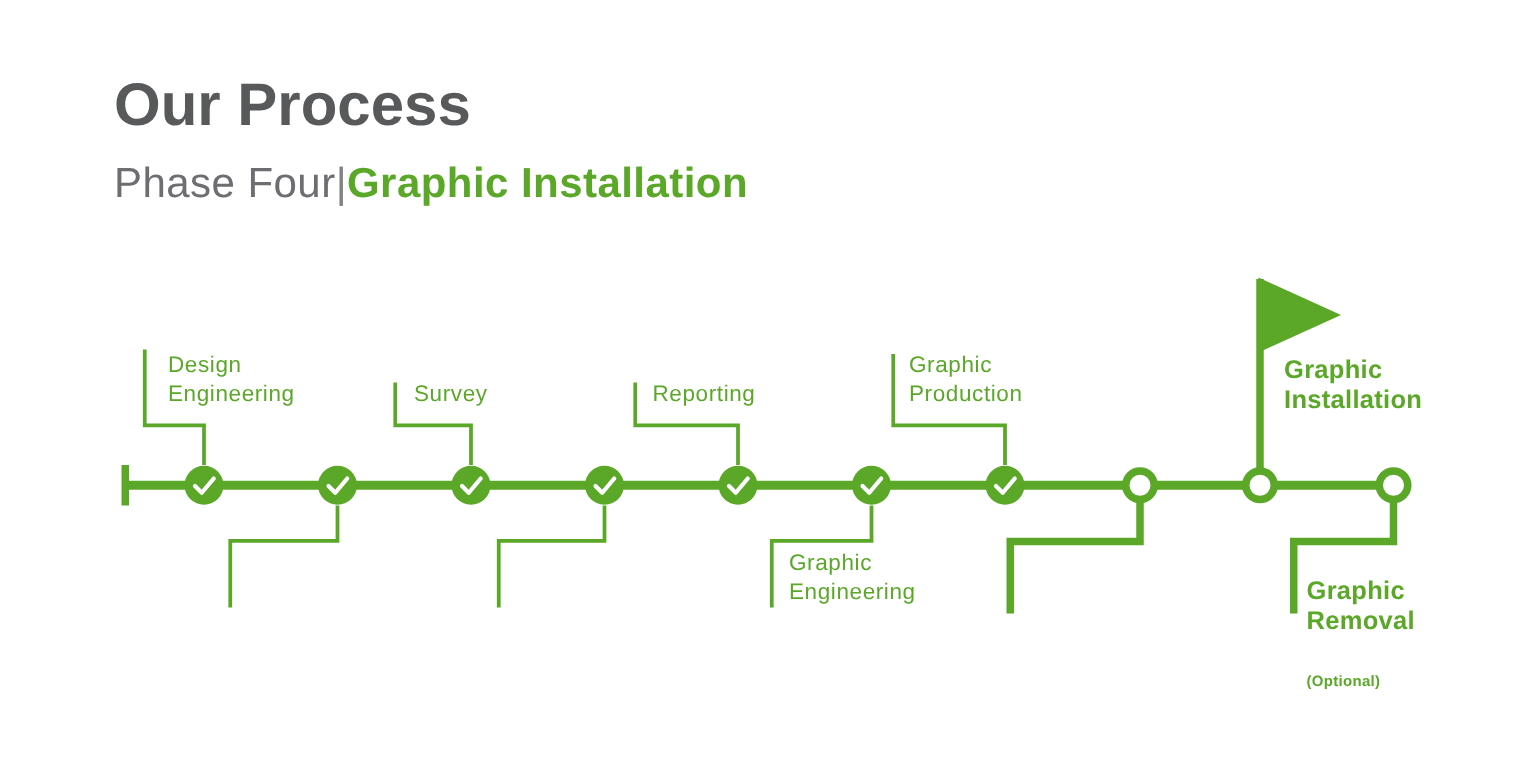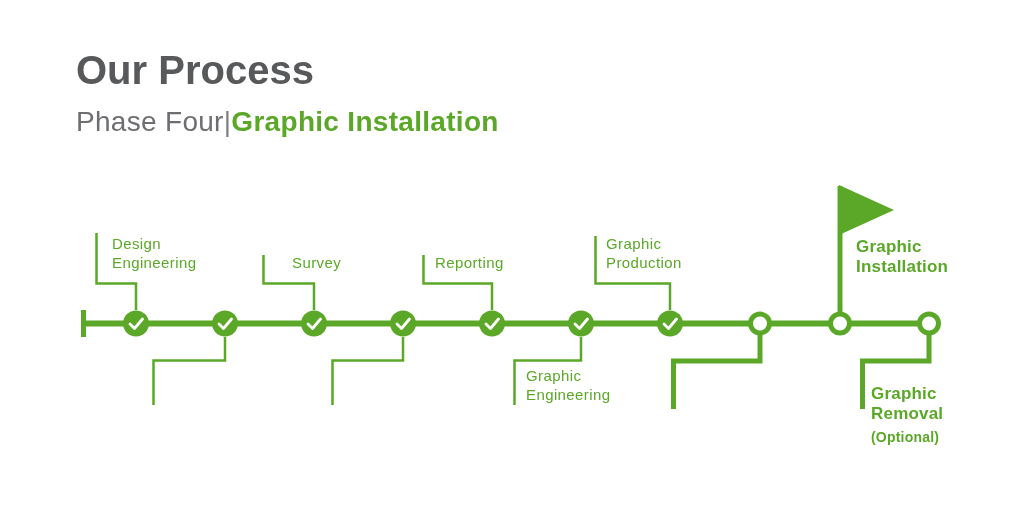--- a/index.html
+++ b/index.html
@@ -41,21 +41,21 @@
     position:absolute;
     color:var(--green);
     font-size:15px;line-height:19px;letter-spacing:0.4px;
     white-space:pre-line;
   }
   .label.top{bottom:240px;margin-top:29px;}
   .label.bot{top:366px;}
   .label.emph{font-weight:700;font-size:17px;line-height:20px;letter-spacing:0.2px;}
   .label.emph.top{bottom:235px;}
   .label.emph.bot{top:364px;}
-  .sublabel{display:block;font-size:14px;font-weight:700;letter-spacing:0.2px;margin-top:3px;}
+  .sublabel{display:block;font-size:10px;font-weight:700;letter-spacing:0.2px;margin-top:21px;}
 </style>
 </head>
 <body>
 
 <div class="canvas">
 
   <h1 class="title">Our Process</h1>
 
   <div class="subtitle">
     <span>Phase Four</span>
@@ -111,21 +111,21 @@
         <polyline class="check" points="-6,0.5 -1.5,5 6.5,-4.5"></polyline>
     </g>
 
     <circle class="open" cx="760" cy="323.5" r="9.5"></circle>
     <circle class="open" cx="840" cy="323.5" r="9.5"></circle>
     <circle class="open" cx="929" cy="323.5" r="9.5"></circle>
   </svg>
 
   <div class="label top" style="left:112px">Design
 Engineering</div>
-  <div class="label top" style="left:292px">Survey</div>
+  <div class="label top" style="left:276px">Survey</div>
   <div class="label top" style="left:435px">Reporting</div>
   <div class="label bot" style="left:526px">Graphic
 Engineering</div>
   <div class="label top" style="left:606px">Graphic
 Production</div>
   <div class="label emph top" style="left:856px">Graphic
 Installation</div>
   <div class="label emph bot" style="left:871px">
     <span>Graphic
 Removal</span>

